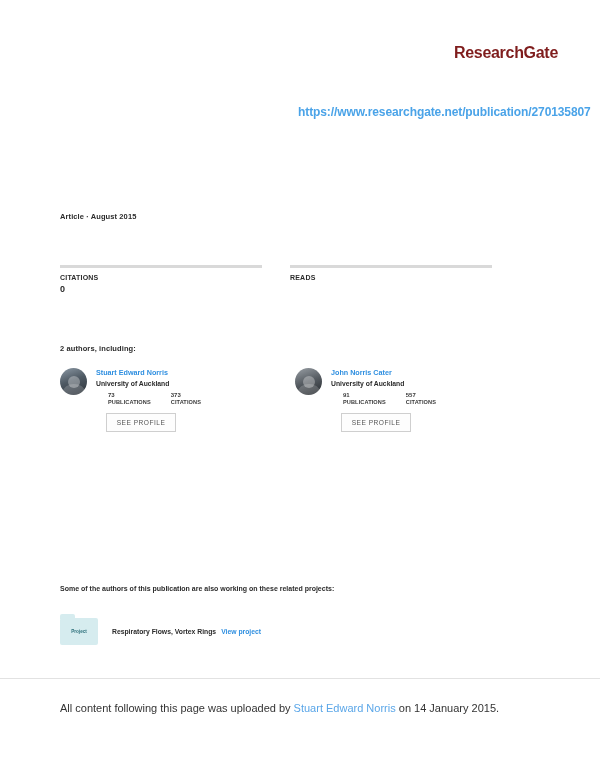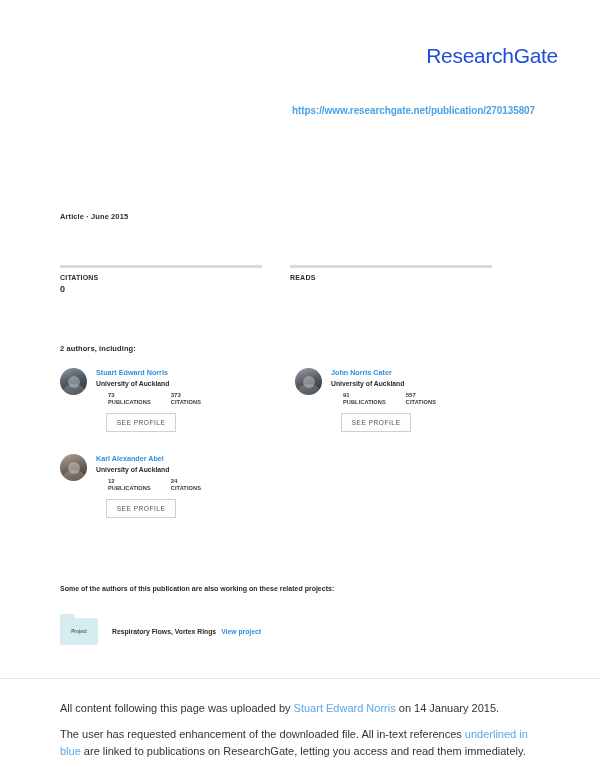--- a/index.html
+++ b/index.html
@@ -22,40 +22,40 @@
     height: 776px;
     background: #ffffff;
     box-sizing: border-box;
   }
 
   
   .rg-logo {
     position: absolute;
     right: 42px;
     top: 44px;
-    font-size: 21px;
-    font-weight: normal;
-    color: #1d4ed8;
+    font-size: 16px;
+    font-weight: bold;
+    color: #7f1d1d;
     letter-spacing: -0.3px;
     filter: blur(0.35px);
   }
 
   .title-blank {
     position: absolute;
     left: 60px;
     top: 80px;
     width: 430px;
     height: 14px;
   }
 
   .url-line {
     position: absolute;
-    left: 292px;
+    left: 298px;
     top: 105px;
-    font-size: 10px;
+    font-size: 12px;
     font-weight: bold;
     color: #4aa3e8;
     letter-spacing: -0.1px;
     filter: blur(0.6px);
     white-space: nowrap;
   }
 
   
   .article-meta {
     position: absolute;
@@ -313,21 +313,21 @@
 <body>
 
 <div class="page">
 
   <div class="rg-logo">ResearchGate</div>
 
   <div class="title-blank"></div>
 
   <div class="url-line">https://www.researchgate.net/publication/270135807</div>
 
-  <div class="article-meta">Article · June 2015</div>
+  <div class="article-meta">Article · August 2015</div>
 
   <div class="stats">
     <div class="stat-col">
       <div class="stat-rule"></div>
       <div class="stat-label">CITATIONS</div>
       <div class="stat-value">0</div>
     </div>
     <div class="stat-col">
       <div class="stat-rule"></div>
       <div class="stat-label">READS</div>
@@ -375,38 +375,20 @@
             </div>
           </div>
           <div class="see-profile">SEE PROFILE</div>
         </div>
       </div>
 
     </div>
 
     <div class="author-row">
 
-      <div class="author">
-        <div class="avatar a3"></div>
-        <div class="author-info">
-          <div class="author-name">Karl Alexander Abel</div>
-          <div class="author-affil">University of Auckland</div>
-          <div class="author-stats">
-            <div class="astat">
-              <div class="astat-value">12</div>
-              <div class="astat-label">PUBLICATIONS</div>
-            </div>
-            <div class="astat">
-              <div class="astat-value">24</div>
-              <div class="astat-label">CITATIONS</div>
-            </div>
-          </div>
-          <div class="see-profile">SEE PROFILE</div>
-        </div>
-      </div>
 
       <div class="author"></div>
 
     </div>
 
   </div>
 
   <div class="projects-heading">Some of the authors of this publication are also working on these related projects:</div>
 
   <div class="project-row">
@@ -414,16 +396,15 @@
       <span class="project-badge-text">Project</span>
     </div>
     <span class="project-title">Respiratory Flows, Vortex Rings</span>
     <span class="project-link">View project</span>
   </div>
 
   <div class="footer-sep"></div>
 
   <div class="footer">
     <p><span>All content following this page was uploaded by </span><span class="lnk">Stuart Edward Norris</span><span> on 14 January 2015.</span></p>
-    <p><span>The user has requested enhancement of the downloaded file. All in-text references </span><span class="lnk">underlined in blue</span><span> are linked to publications on ResearchGate, letting you access and read them immediately.</span></p>
   </div>
 
 </div>
 
 </body></html>

